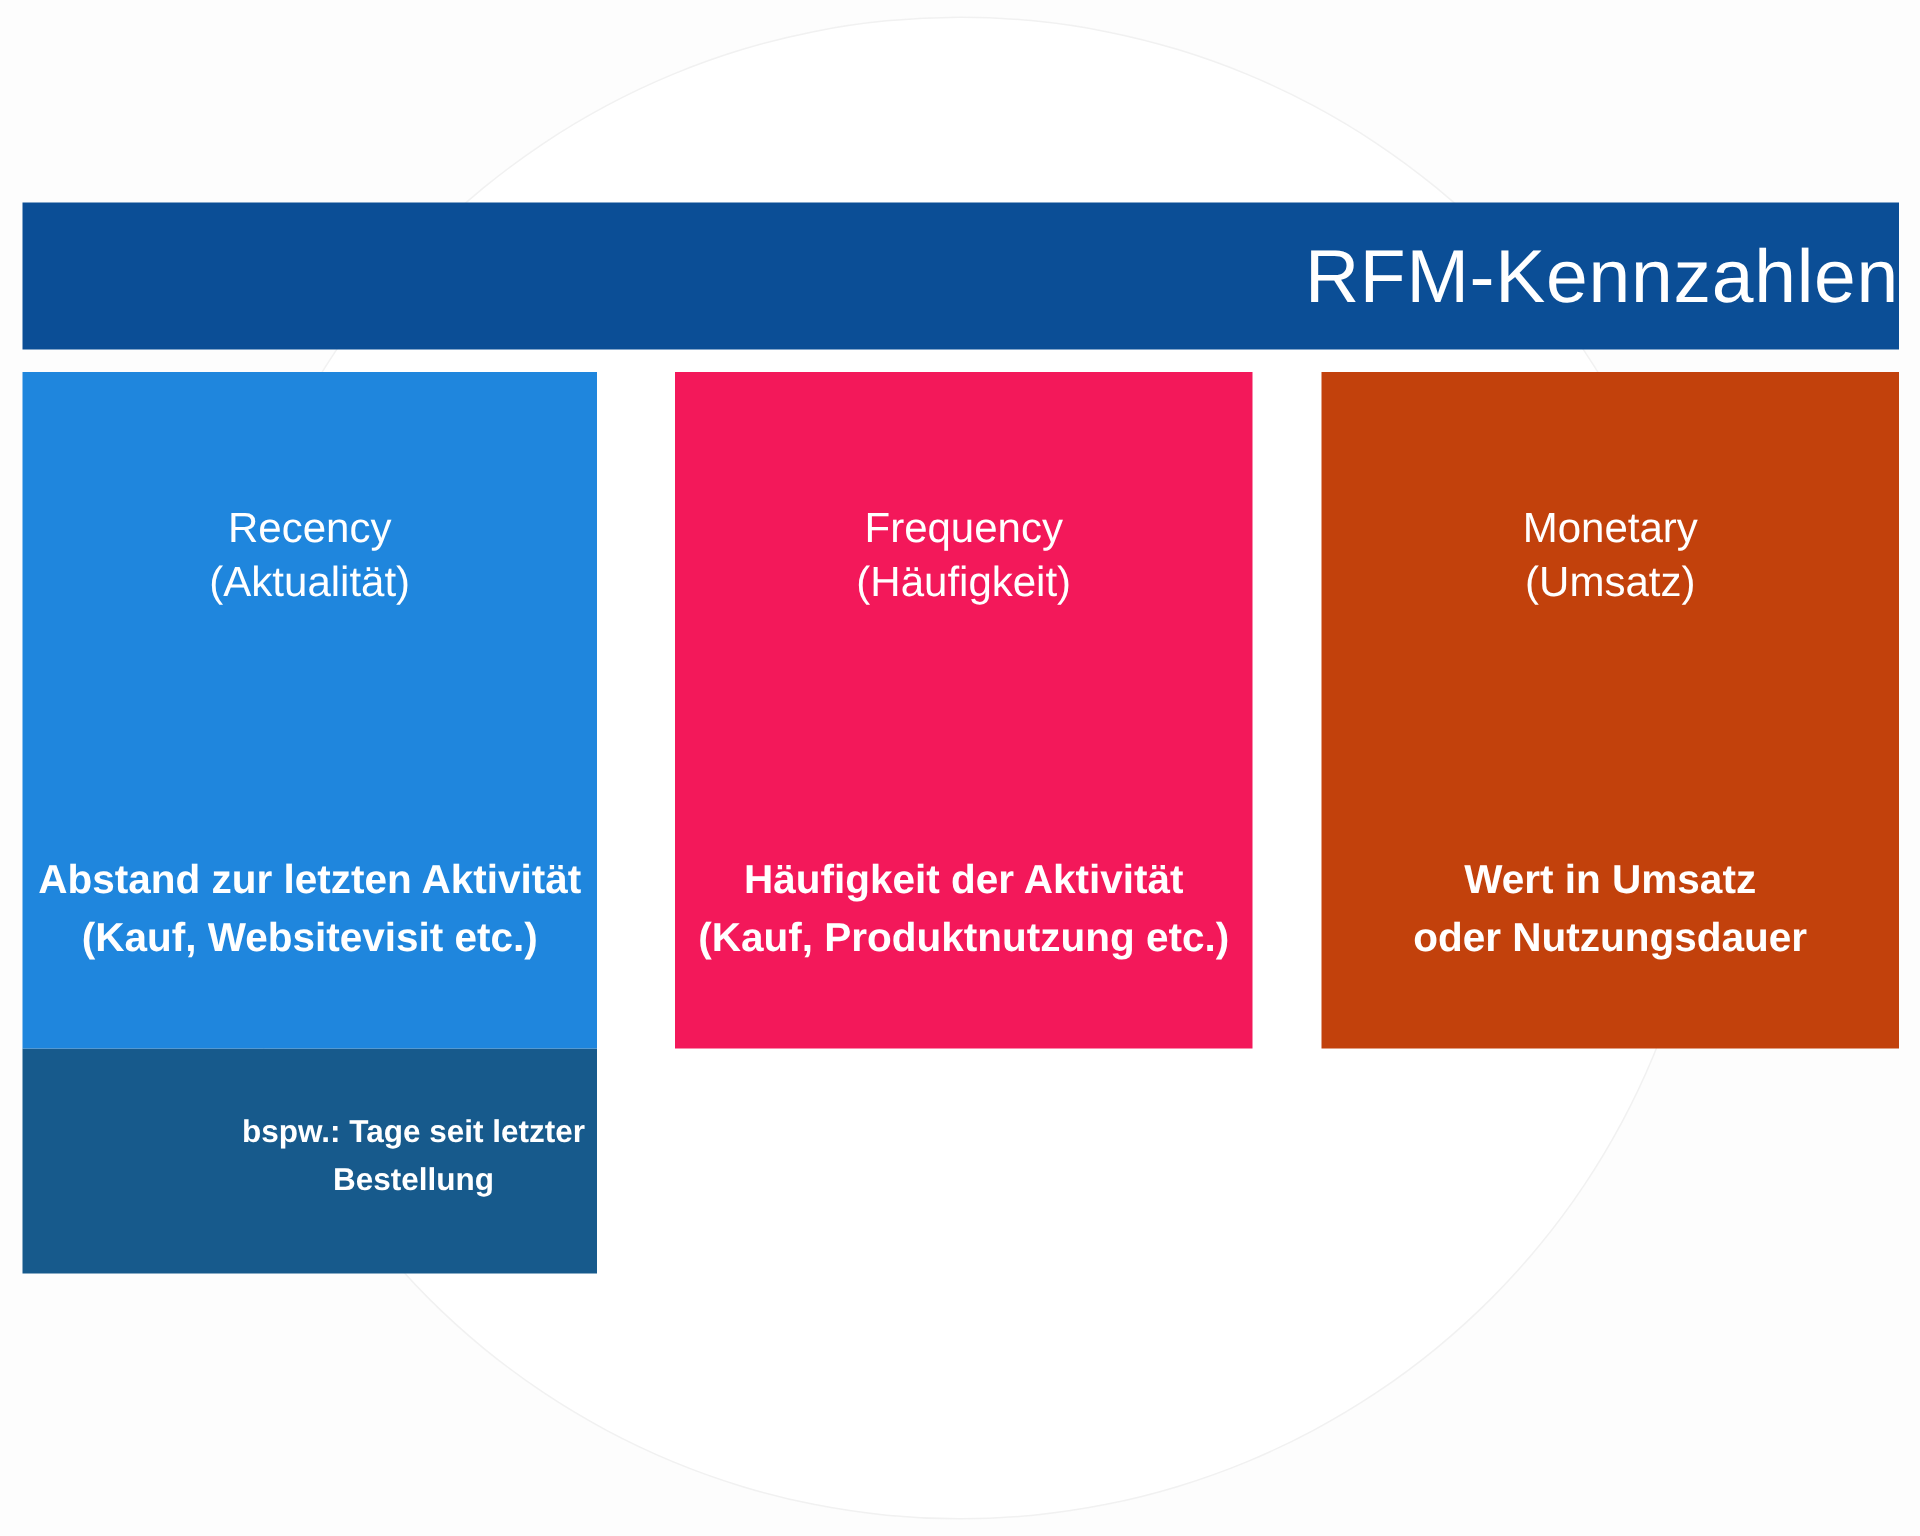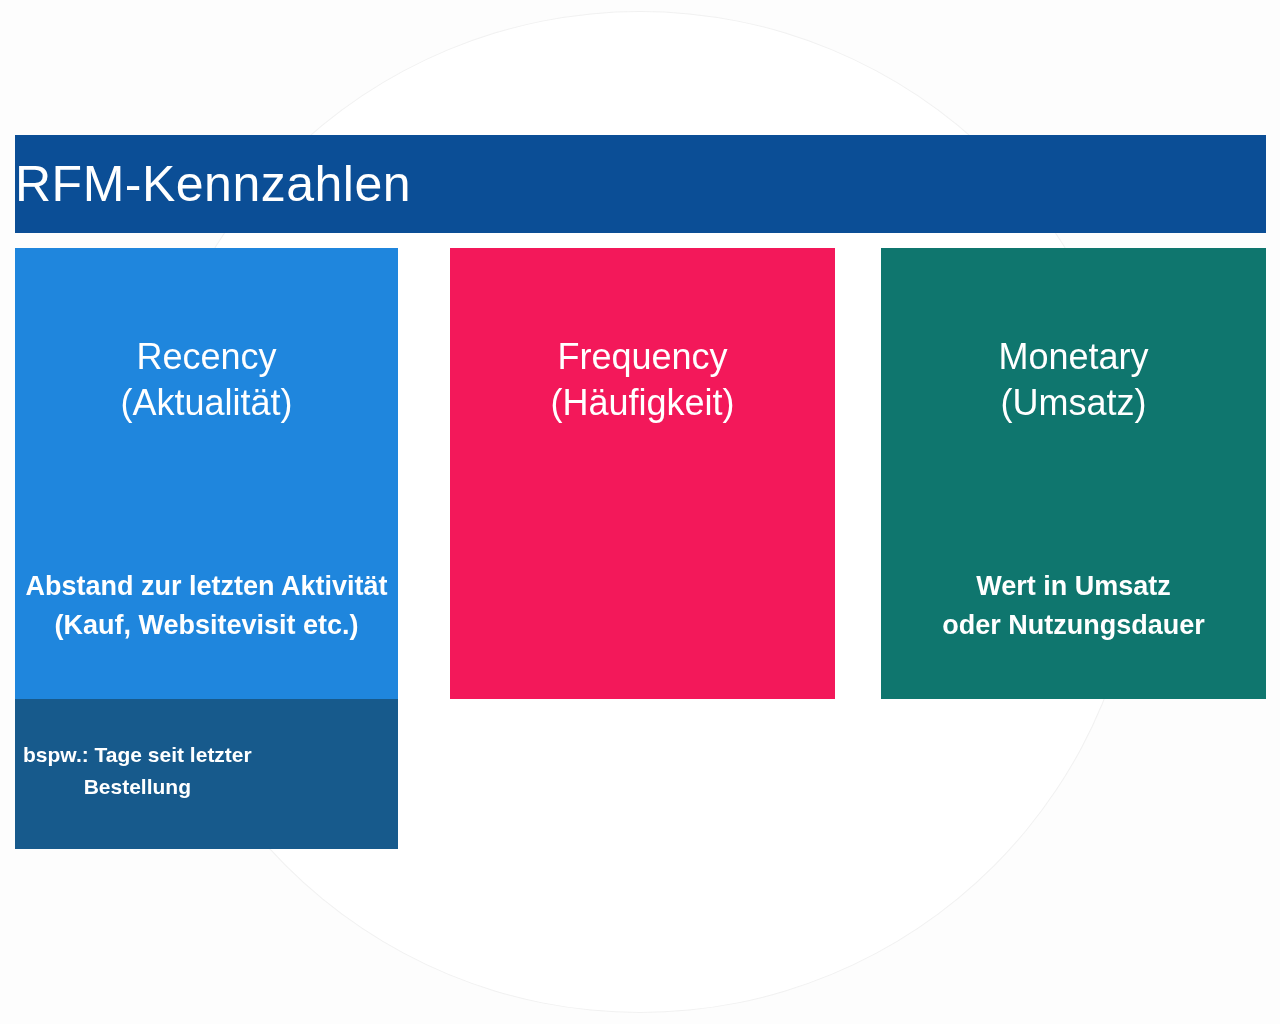--- a/index.html
+++ b/index.html
@@ -46,21 +46,21 @@
   
   .banner {
     position: absolute;
     left: 0;
     top: 0;
     width: 1251px;
     height: 98px;
     background: #0b4e96;
     display: flex;
     align-items: center;
-    justify-content: flex-start;
+    justify-content: flex-end;
   }
   .banner-title {
     color: #ffffff;
     font-size: 50px;
     font-weight: 400;
     letter-spacing: 0.5px;
     line-height: 1;
     white-space: nowrap;
   }
 
@@ -87,21 +87,21 @@
   .col-body {
     position: relative;
     height: 451px;
     display: flex;
     flex-direction: column;
     align-items: center;
   }
 
   .col-title {
     color: #ffffff;
-    font-size: 36px;
+    font-size: 28px;
     font-weight: 400;
     line-height: 1.27;
     text-align: center;
     margin-top: 86px;
     padding: 0 6px;
     white-space: pre-line;
   }
 
   .col-desc {
     color: #ffffff;
@@ -114,39 +114,39 @@
     position: absolute;
     left: 0;
     right: 0;
     top: 319px;
   }
 
   .col-footer {
     height: 150px;
     display: flex;
     align-items: flex-start;
-    justify-content: flex-start;
+    justify-content: flex-end;
   }
   .col-footer-text {
     color: #ffffff;
     font-size: 21px;
     font-weight: 700;
     line-height: 1.5;
     text-align: center;
     padding: 0 8px;
     margin-top: 40px;
     white-space: pre-line;
   }
 
   
   .fill-recency-body   { background: #1f86dd; }
   .fill-recency-foot   { background: #175a8c; }
   .fill-frequency-body { background: #f3185a; }
   .fill-frequency-foot { background: #a61a40; }
-  .fill-monetary-body  { background: #0f766e; }
+  .fill-monetary-body  { background: #c2410c; }
   .fill-monetary-foot  { background: #1a7b22; }
 </style>
 </head>
 <body>
 
 <div id="stage">
 
   <div class="bg-circle"></div>
 
   <div class="diagram">
@@ -167,20 +167,22 @@
         <div class="col-footer fill-recency-foot">
           <div class="col-footer-text">bspw.: Tage seit letzter
 Bestellung</div>
         </div>
       </div>
 
       <div class="col col-frequency">
         <div class="col-body fill-frequency-body">
           <div class="col-title">Frequency
 (Häufigkeit)</div>
+          <div class="col-desc">Häufigkeit der Aktivität
+(Kauf, Produktnutzung etc.)</div>
         </div>
       </div>
 
       <div class="col col-monetary">
         <div class="col-body fill-monetary-body">
           <div class="col-title">Monetary
 (Umsatz)</div>
           <div class="col-desc">Wert in Umsatz
 oder Nutzungsdauer</div>
         </div>

